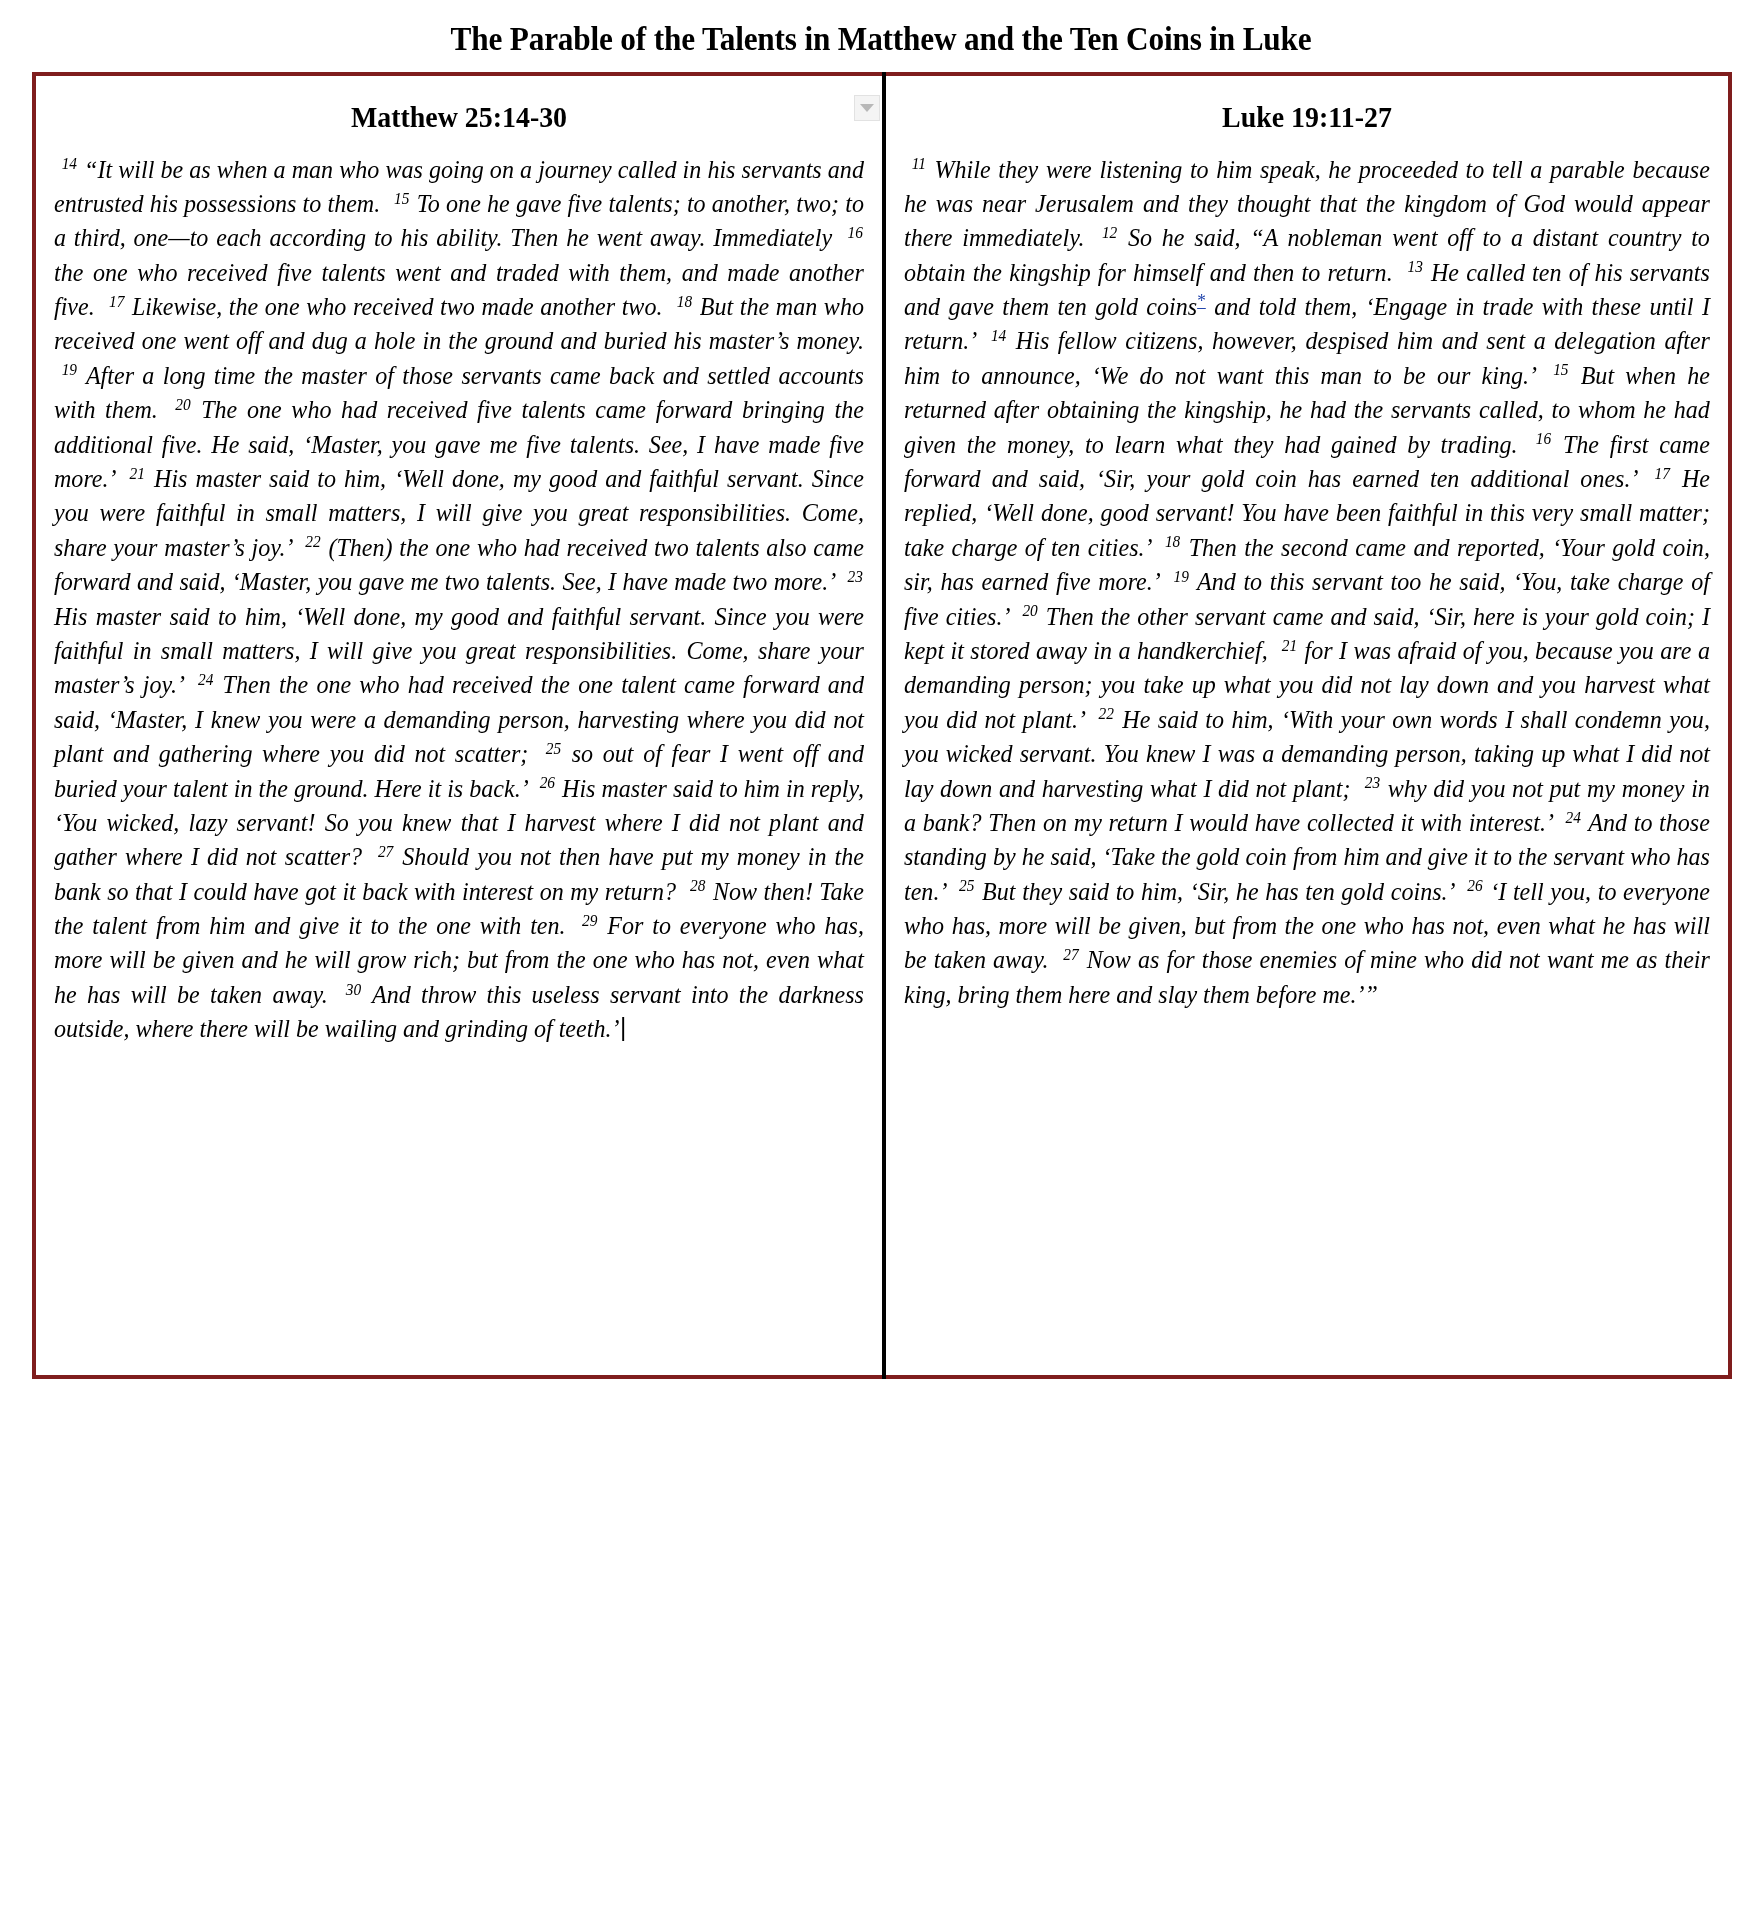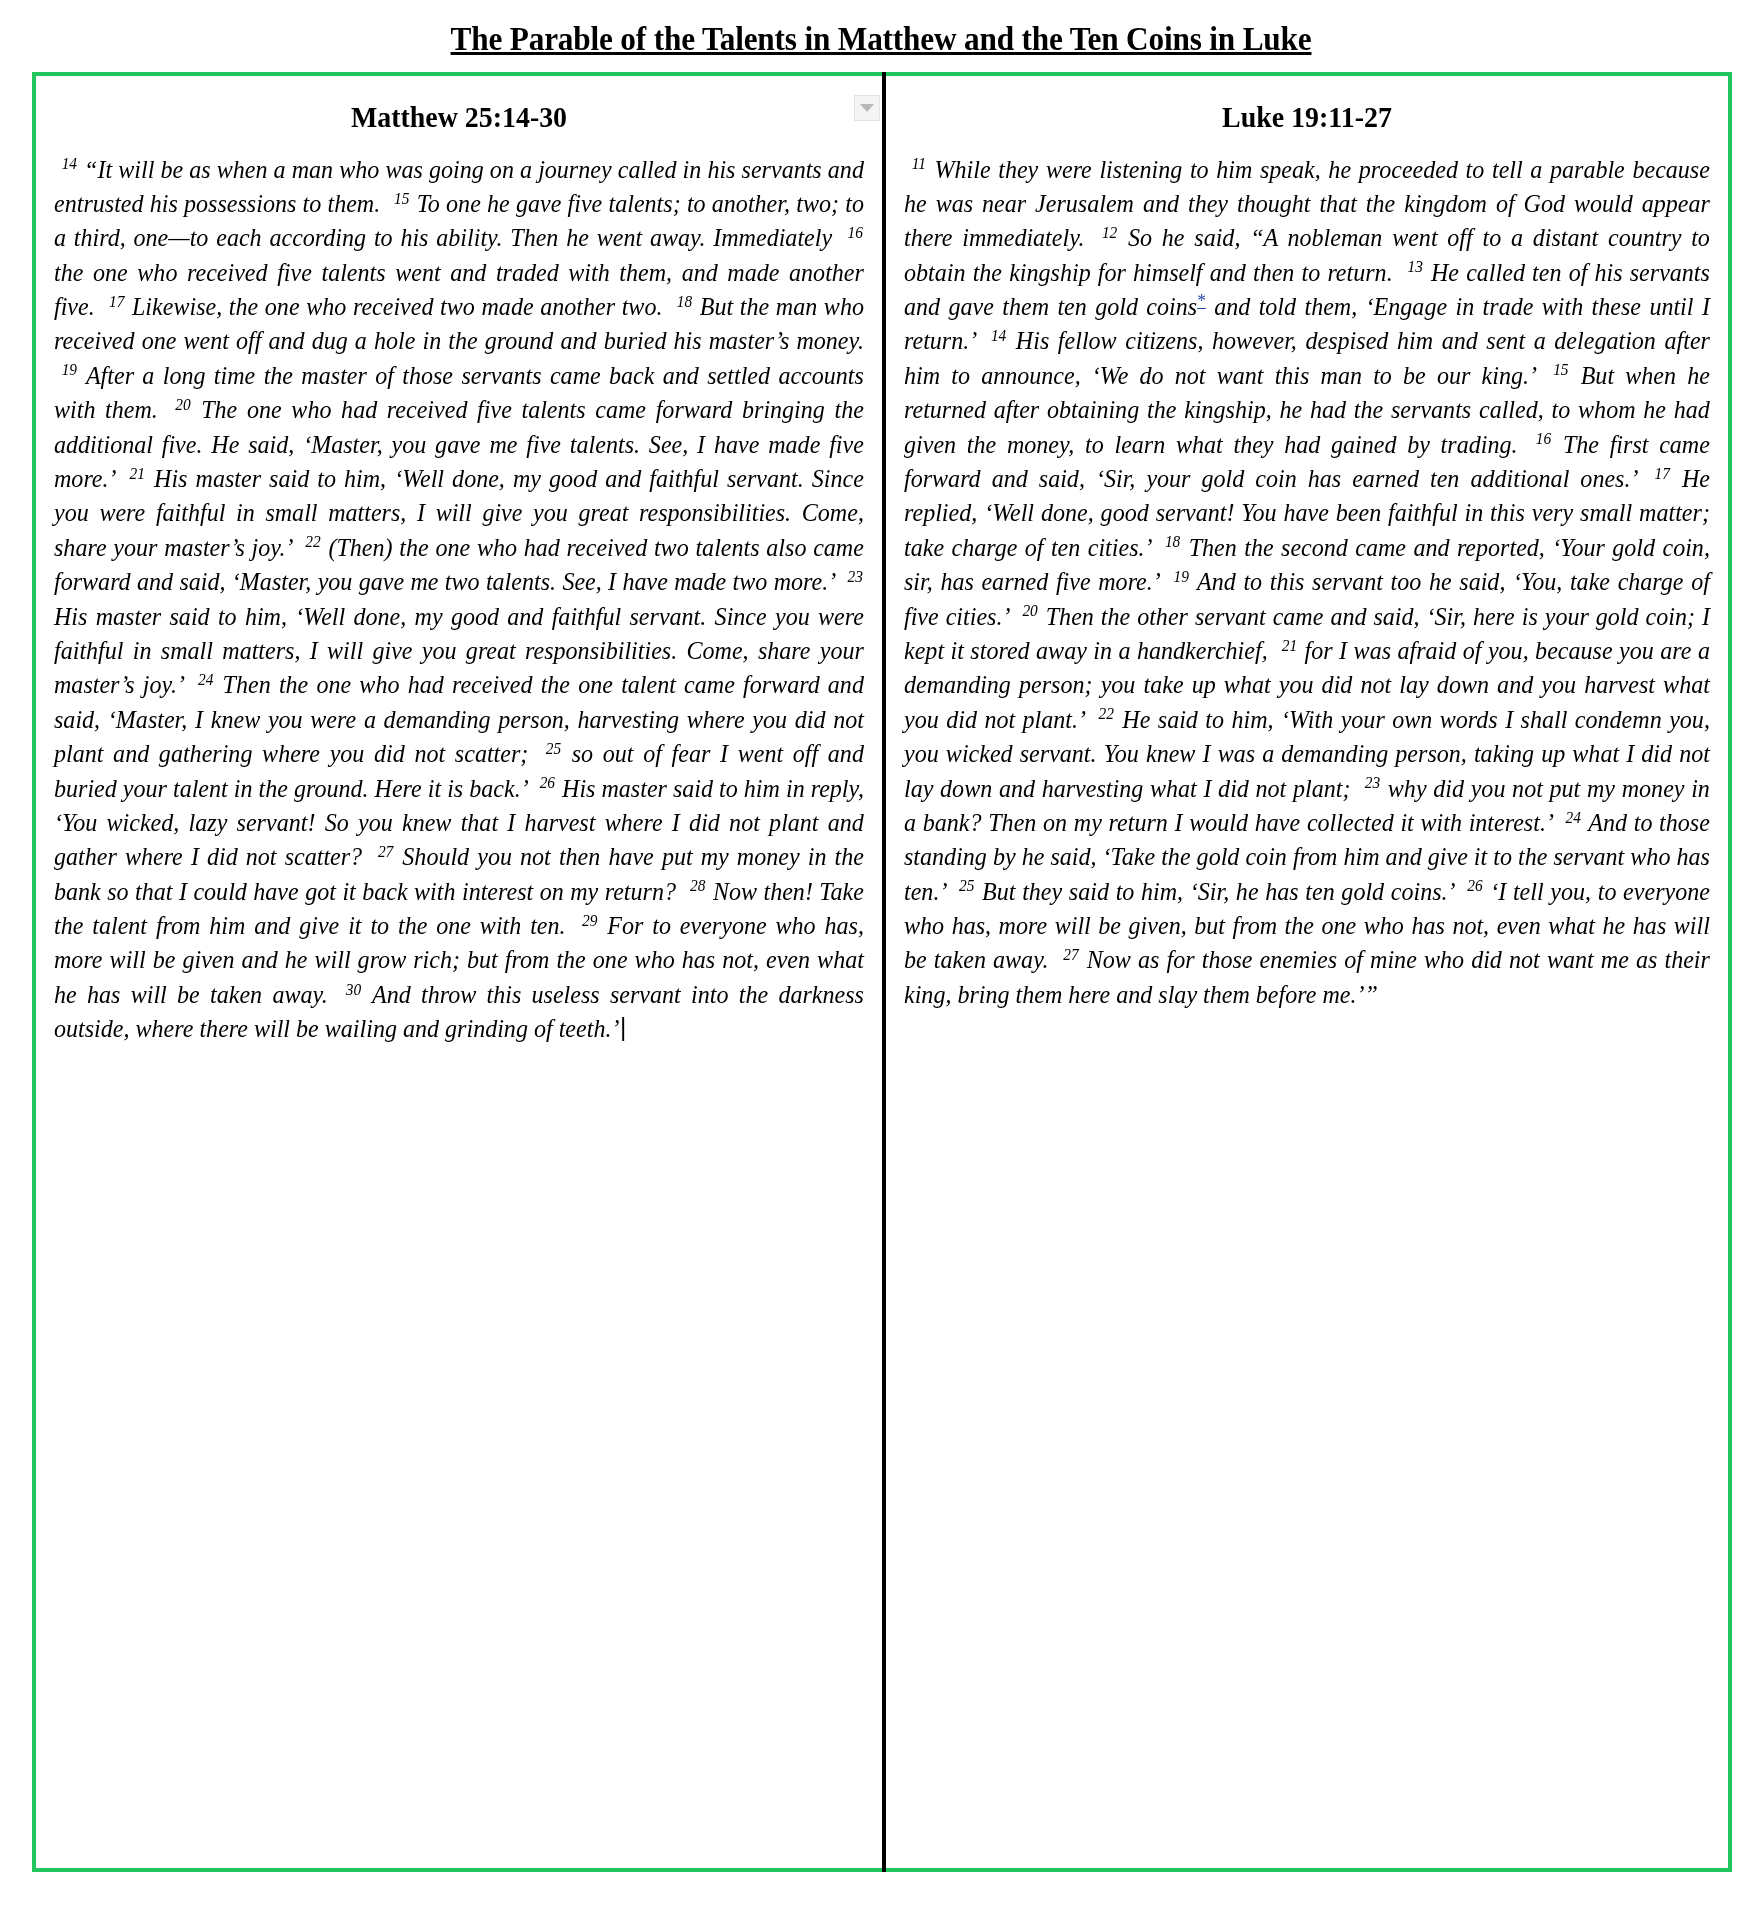--- a/index.html
+++ b/index.html
@@ -15,21 +15,20 @@
     color: #000000;
     position: relative;
     overflow: hidden;
   }
 
   .page {
     width: 1762px;
     height: 1916px;
     box-sizing: border-box;
     position: relative;
-    text-decoration: underline;
   }
 
   .doc-title {
     text-align: center;
     font-family: "Liberation Serif", "DejaVu Serif", serif;
     font-weight: bold;
     font-size: 34px;
     line-height: 1.1;
     letter-spacing: -0.2px;
     padding-top: 20px;
@@ -44,23 +43,23 @@
     left: 32px;
     top: 72px;
     width: 1700px;
     height: 1800px;
     box-sizing: border-box;
   }
 
   table.compare {
     border-collapse: collapse;
     width: 1700px;
-    height: 1800px;
+    height: 1307px;
     table-layout: fixed;
-    border: 4px solid #22c55e;
+    border: 4px solid #7f1d1d;
   }
 
   table.compare td.cell {
     vertical-align: top;
     border-right: 4px solid #000000;
     padding: 10px 18px 12px 18px;
     box-sizing: border-box;
   }
   table.compare td.cell:last-child {
     border-right: none;

